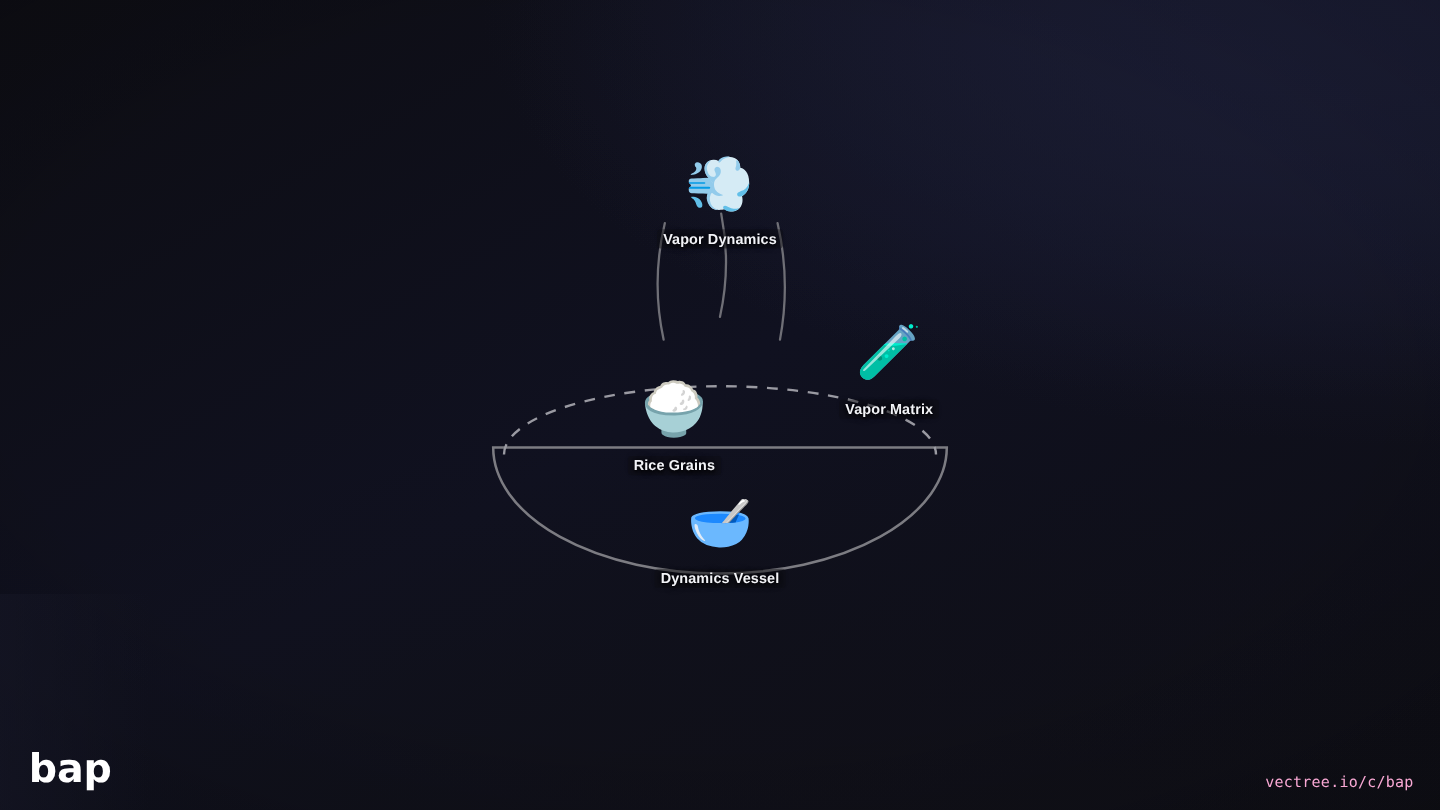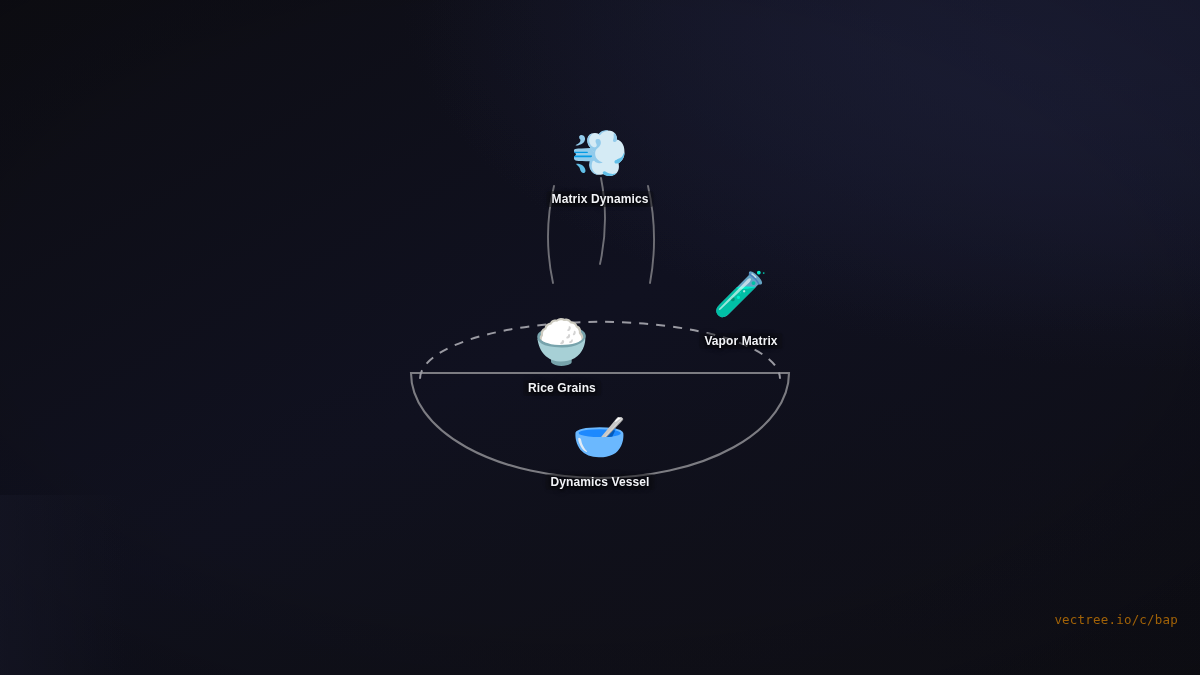--- a/index.html
+++ b/index.html
@@ -67,23 +67,23 @@
     box-shadow:inset 0 0 0 1px rgba(150,110,220,.30), 0 2px 7px rgba(0,0,0,.55);
     display:flex; align-items:center; justify-content:center;
     flex:0 0 auto;
   }
   #concept-title {
     font-family:"DejaVu Sans", sans-serif;
     font-size:33px; font-weight:bold; color:#ffffff;
     letter-spacing:-.2px; line-height:1.05;
   }
   #footer-url {
-    position:absolute; right:22px; bottom:48px;
+    position:absolute; right:22px; bottom:16px;
     font-family:"DejaVu Sans Mono", monospace;
-    font-size:12.5px; color:#a16207; letter-spacing:.2px;
+    font-size:12.5px; color:#f9a8d4; letter-spacing:.2px;
   }
 </style>
 </head>
 <body>
 
 <div id="bg-base"></div>
 <div id="bg-vignette"></div>
 <div id="bg-leftband"></div>
 
 <div id="canvas">
@@ -95,26 +95,27 @@
 
     <g id="shape-vapor-wisps">
         <path d="M 554 186 Q 542.5 234.5 553 283" fill="none" stroke="#6f6f76" stroke-width="1.9" stroke-linecap="round"></path>
         <path d="M 601 178 Q 609.5 221 600 264" fill="none" stroke="#6f6f76" stroke-width="1.9" stroke-linecap="round"></path>
         <path d="M 648 186 Q 659 234.5 650 283" fill="none" stroke="#6f6f76" stroke-width="1.9" stroke-linecap="round"></path>
       </g>
   </svg>
 
   <div id="node-layer">
       <div class="node-emoji" style="left: 600px; top: 153px; font-size: 46px;">💨</div>
-      <div class="node-label" style="left: 600px; top: 191px;">Matrix Dynamics</div>
+      <div class="node-label" style="left: 600px; top: 191px;">Vapor Dynamics</div>
       <div class="node-emoji" style="left: 741px; top: 294px; font-size: 44px;">🧪</div>
       <div class="node-label" style="left: 741px; top: 333px;">Vapor Matrix</div>
       <div class="node-emoji" style="left: 562px; top: 342px; font-size: 44px;">🍚</div>
       <div class="node-label" style="left: 562px; top: 380px;">Rice Grains</div>
       <div class="node-emoji" style="left: 600px; top: 437px; font-size: 44px;">🥣</div>
       <div class="node-label" style="left: 600px; top: 474px;">Dynamics Vessel</div>
     </div>
 </div>
 
 <div id="footer-brand">
+  <div id="concept-title">bap</div>
 </div>
 
 <div id="footer-url">vectree.io/c/bap</div>
 
 </body></html>

